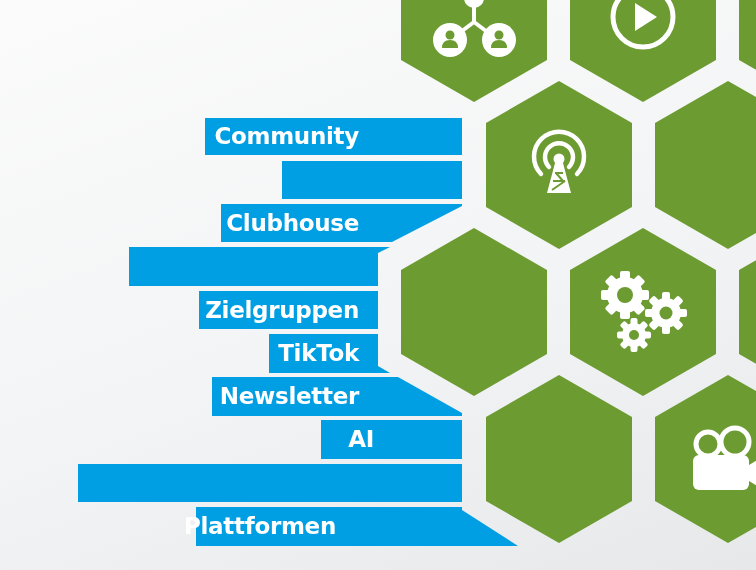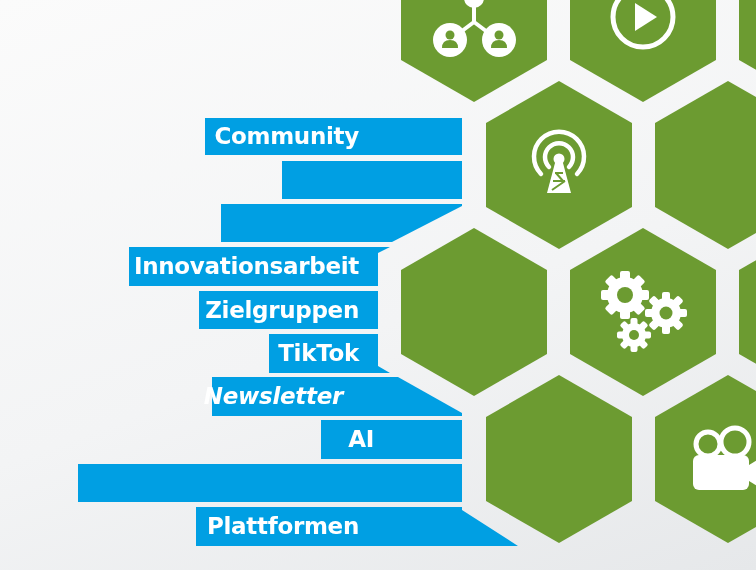--- a/index.html
+++ b/index.html
@@ -130,20 +130,20 @@
       <g>
         <circle cx="708" cy="444" r="12" fill="none" stroke="#ffffff" stroke-width="5"></circle>
         <circle cx="735" cy="442" r="14" fill="none" stroke="#ffffff" stroke-width="5"></circle>
         <rect x="693" y="455" width="56" height="35" rx="6"></rect>
         <polygon points="749,465 770,452 770,494 749,481"></polygon>
       </g>
     </g>
   </svg>
 
   <div class="label" style="top:118px; right:397px;">Community</div>
-  <div class="label" style="top:248px; right:397px;">Innovationsarbeit</div>
+  <div class="label" style="top:205px; right:397px;">Clubhouse</div>
   <div class="label" style="top:292px; right:397px;text-align:center;">Zielgruppen</div>
   <div class="label" style="top:335px; right:397px;margin-left:48px;">TikTok</div>
-  <div class="label" style="top:378px; right:413px;font-style:italic;">Newsletter</div>
+  <div class="label" style="top:378px; right:397px;">Newsletter</div>
   <div class="label" style="top:421px; right:382px;">AI</div>
-  <div class="label" style="top:508px; right:397px;">Plattformen</div>
+  <div class="label" style="top:508px; right:420px;">Plattformen</div>
 
 </div>
 
 </body></html>

